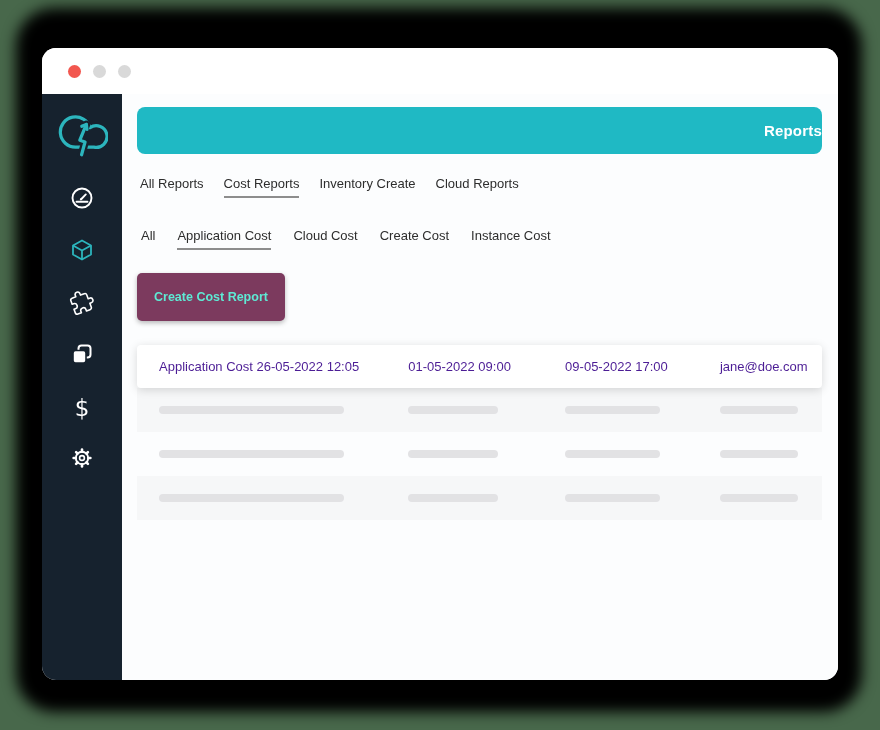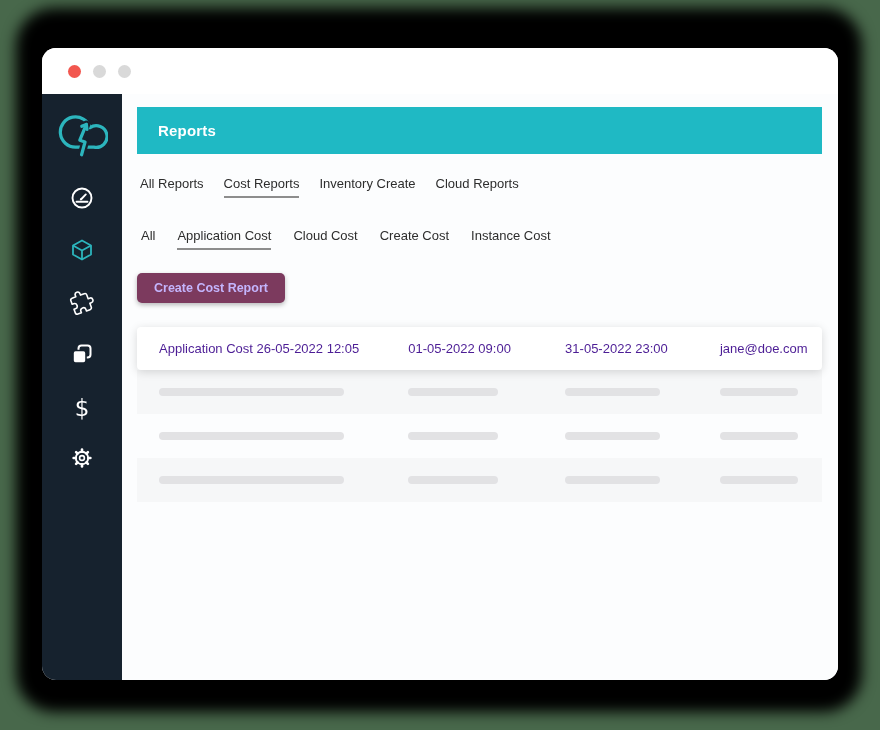--- a/index.html
+++ b/index.html
@@ -26,37 +26,37 @@
 
   .sidebar { width:80px; background:#16222e; display:flex; flex-direction:column; align-items:center; flex-shrink:0; }
   .logo-wrap { margin-top:12px; width:52px; height:52px; }
   .nav { margin-top:28px; display:flex; flex-direction:column; gap:24px; align-items:center; }
   .nav-item { width:28px; height:28px; display:flex; align-items:center; justify-content:center; cursor:pointer; }
   .dollar-glyph { color:#fff; font-size:23px; font-weight:500; font-family:"DejaVu Sans", sans-serif; line-height:1; }
 
   .main { flex:1; background:#fcfdfe; padding:13px 16px 0 15px; }
 
   .teal-header {
-    height:47px; background:#1fb9c4; border-radius:0;
+    height:47px; background:#1fb9c4; border-radius:8px;
     display:flex; align-items:center; padding-left:21px;
-    color:#fff; font-weight:700; font-size:15px; letter-spacing:.2px;
+    color:#fff; font-weight:700; font-size:15px; letter-spacing:.2px;justify-content:flex-end;
   }
 
   .tabs { display:flex; align-items:baseline; }
   .tabs-primary { margin-top:22px; gap:20px; padding-left:3px; }
   .tabs-secondary { margin-top:30px; gap:22px; padding-left:4px; }
   .tab {
     font-size:13px; font-weight:400; color:#2d2d2d;
     padding-bottom:5px; border-bottom:2px solid transparent; cursor:pointer; white-space:nowrap;
   }
   .tab.active { font-weight:400; border-bottom-color:#8d8d8d; }
 
   .create-btn {
-    margin-top:23px; height:30px; padding:0 17px;
-    background:#7c3a5e; color:#c4b5fd; border:none; border-radius:5px;
+    margin-top:23px; height:48px; padding:0 17px;
+    background:#7c3a5e; color:#5eead4; border:none; border-radius:5px;
     font-family:"Liberation Sans", sans-serif; font-weight:700; font-size:12.5px;
     box-shadow:0 2px 5px rgba(0,0,0,.28); cursor:pointer; display:inline-block;
   }
 
   .table-area { margin-top:24px; }
   .grid-cols { display:grid; grid-template-columns:39.6% 22.9% 22.6% 14.9%; align-items:center; }
   .row-card {
     height:43px; background:#fff; border-radius:4px;
     box-shadow:0 2px 10px rgba(0,0,0,0.15);
     position:relative; z-index:2;
@@ -181,21 +181,21 @@
         <span class="tab">Instance Cost</span>
       </div>
 
       <button class="create-btn">Create Cost Report</button>
 
       <div class="table-area">
 
         <div class="row-card grid-cols">
           <span class="cell-name">Application Cost 26-05-2022 12:05</span>
           <span>01-05-2022 09:00</span>
-          <span>31-05-2022 23:00</span>
+          <span>09-05-2022 17:00</span>
           <span>jane@doe.com</span>
         </div>
 
         <div class="skeleton-row shaded grid-cols">
           <span class="bar bar-1"></span>
           <span class="bar bar-2"></span>
           <span class="bar bar-3"></span>
           <span class="bar bar-4"></span>
         </div>
         <div class="skeleton-row plain grid-cols">

